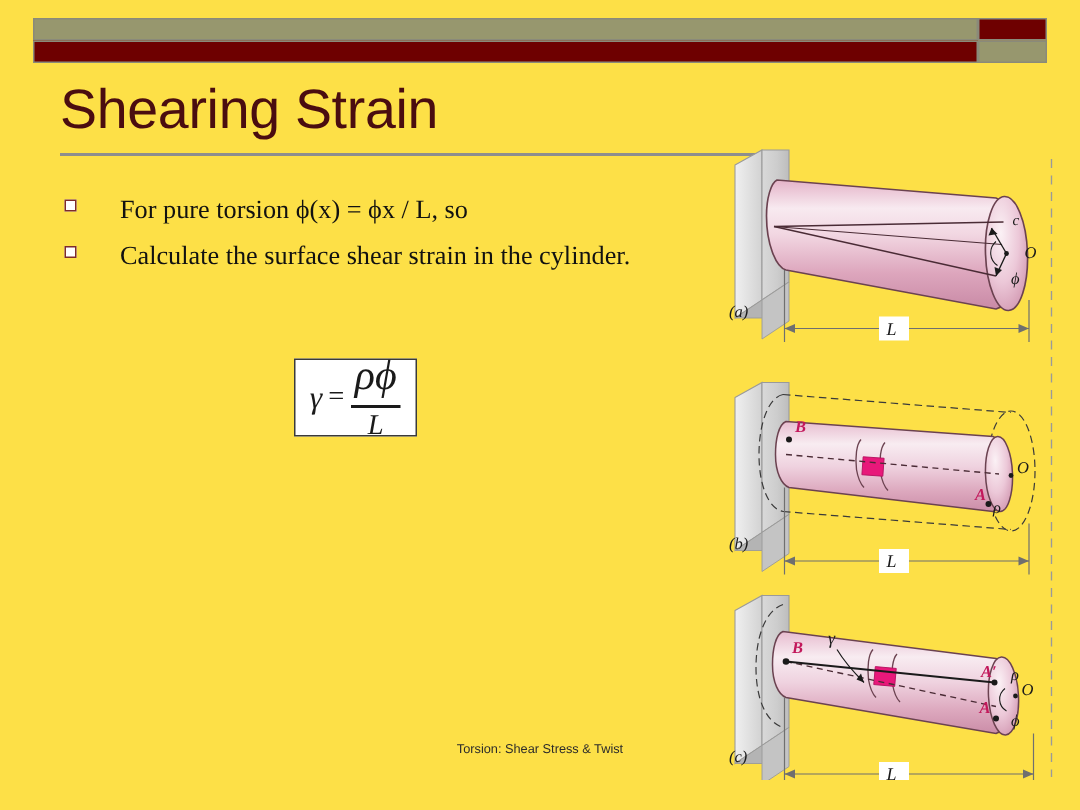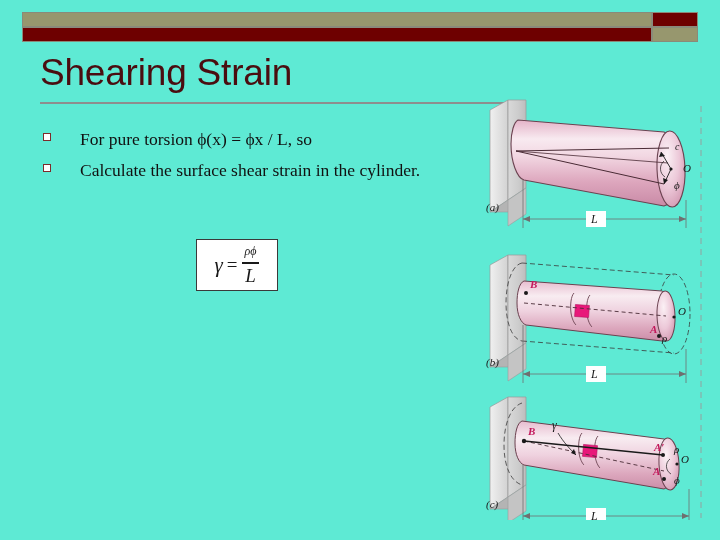--- a/index.html
+++ b/index.html
@@ -4,21 +4,21 @@
 <style>
   html, body {
     margin: 0;
     padding: 0;
     background: #ffffff;
   }
   #slide {
     position: relative;
     width: 720px;
     height: 540px;
-    background: #5eead4;
+    background: #fde047;
     overflow: hidden;
     font-family: "Liberation Serif", serif;
   }
 
   
   #header-bars {
     position: absolute;
     left: 22px;
     top: 12px;
     width: 676px;
@@ -112,21 +112,21 @@
     color: #1a1a1a;
   }
   .eq-lhs { font-size: 21px; }
   .eq-eq  { font-size: 19px; font-style: normal; }
   .eq-frac {
     display: inline-flex;
     flex-direction: column;
     align-items: center;
     line-height: 1;
   }
-  .eq-num { font-size: 12px; padding: 0 3px 5px 3px; }
+  .eq-num { font-size: 28px; padding: 0 3px 5px 3px; }
   .eq-bar { width: 100%; height: 1.3px; background: #1a1a1a; }
   .eq-den { font-size: 19px; padding: 2px 3px 0 3px; }
 
   
   #footer-text {
     position: absolute;
     left: 0;
     top: 494px;
     width: 720px;
     text-align: center;
@@ -174,20 +174,21 @@
       <span class="eq-lhs">γ</span>
       <span class="eq-eq">=</span>
       <span class="eq-frac">
         <span class="eq-num">ρϕ</span>
         <span class="eq-bar"></span>
         <span class="eq-den">L</span>
       </span>
     </div>
   </div>
 
+  <div id="footer-text">Torsion: Shear Stress &amp; Twist</div>
 
   <div id="figure">
     <svg width="242" height="432" viewBox="0 0 242 432" xmlns="http://www.w3.org/2000/svg">
       <defs>
         <linearGradient id="cylGrad" x1="0" y1="0" x2="0" y2="1">
           <stop offset="0%" stop-color="#e4b3c8"></stop>
           <stop offset="22%" stop-color="#f8eaf0"></stop>
           <stop offset="42%" stop-color="#f2d7e2"></stop>
           <stop offset="72%" stop-color="#dda6bd"></stop>
           <stop offset="100%" stop-color="#c98aa6"></stop>

